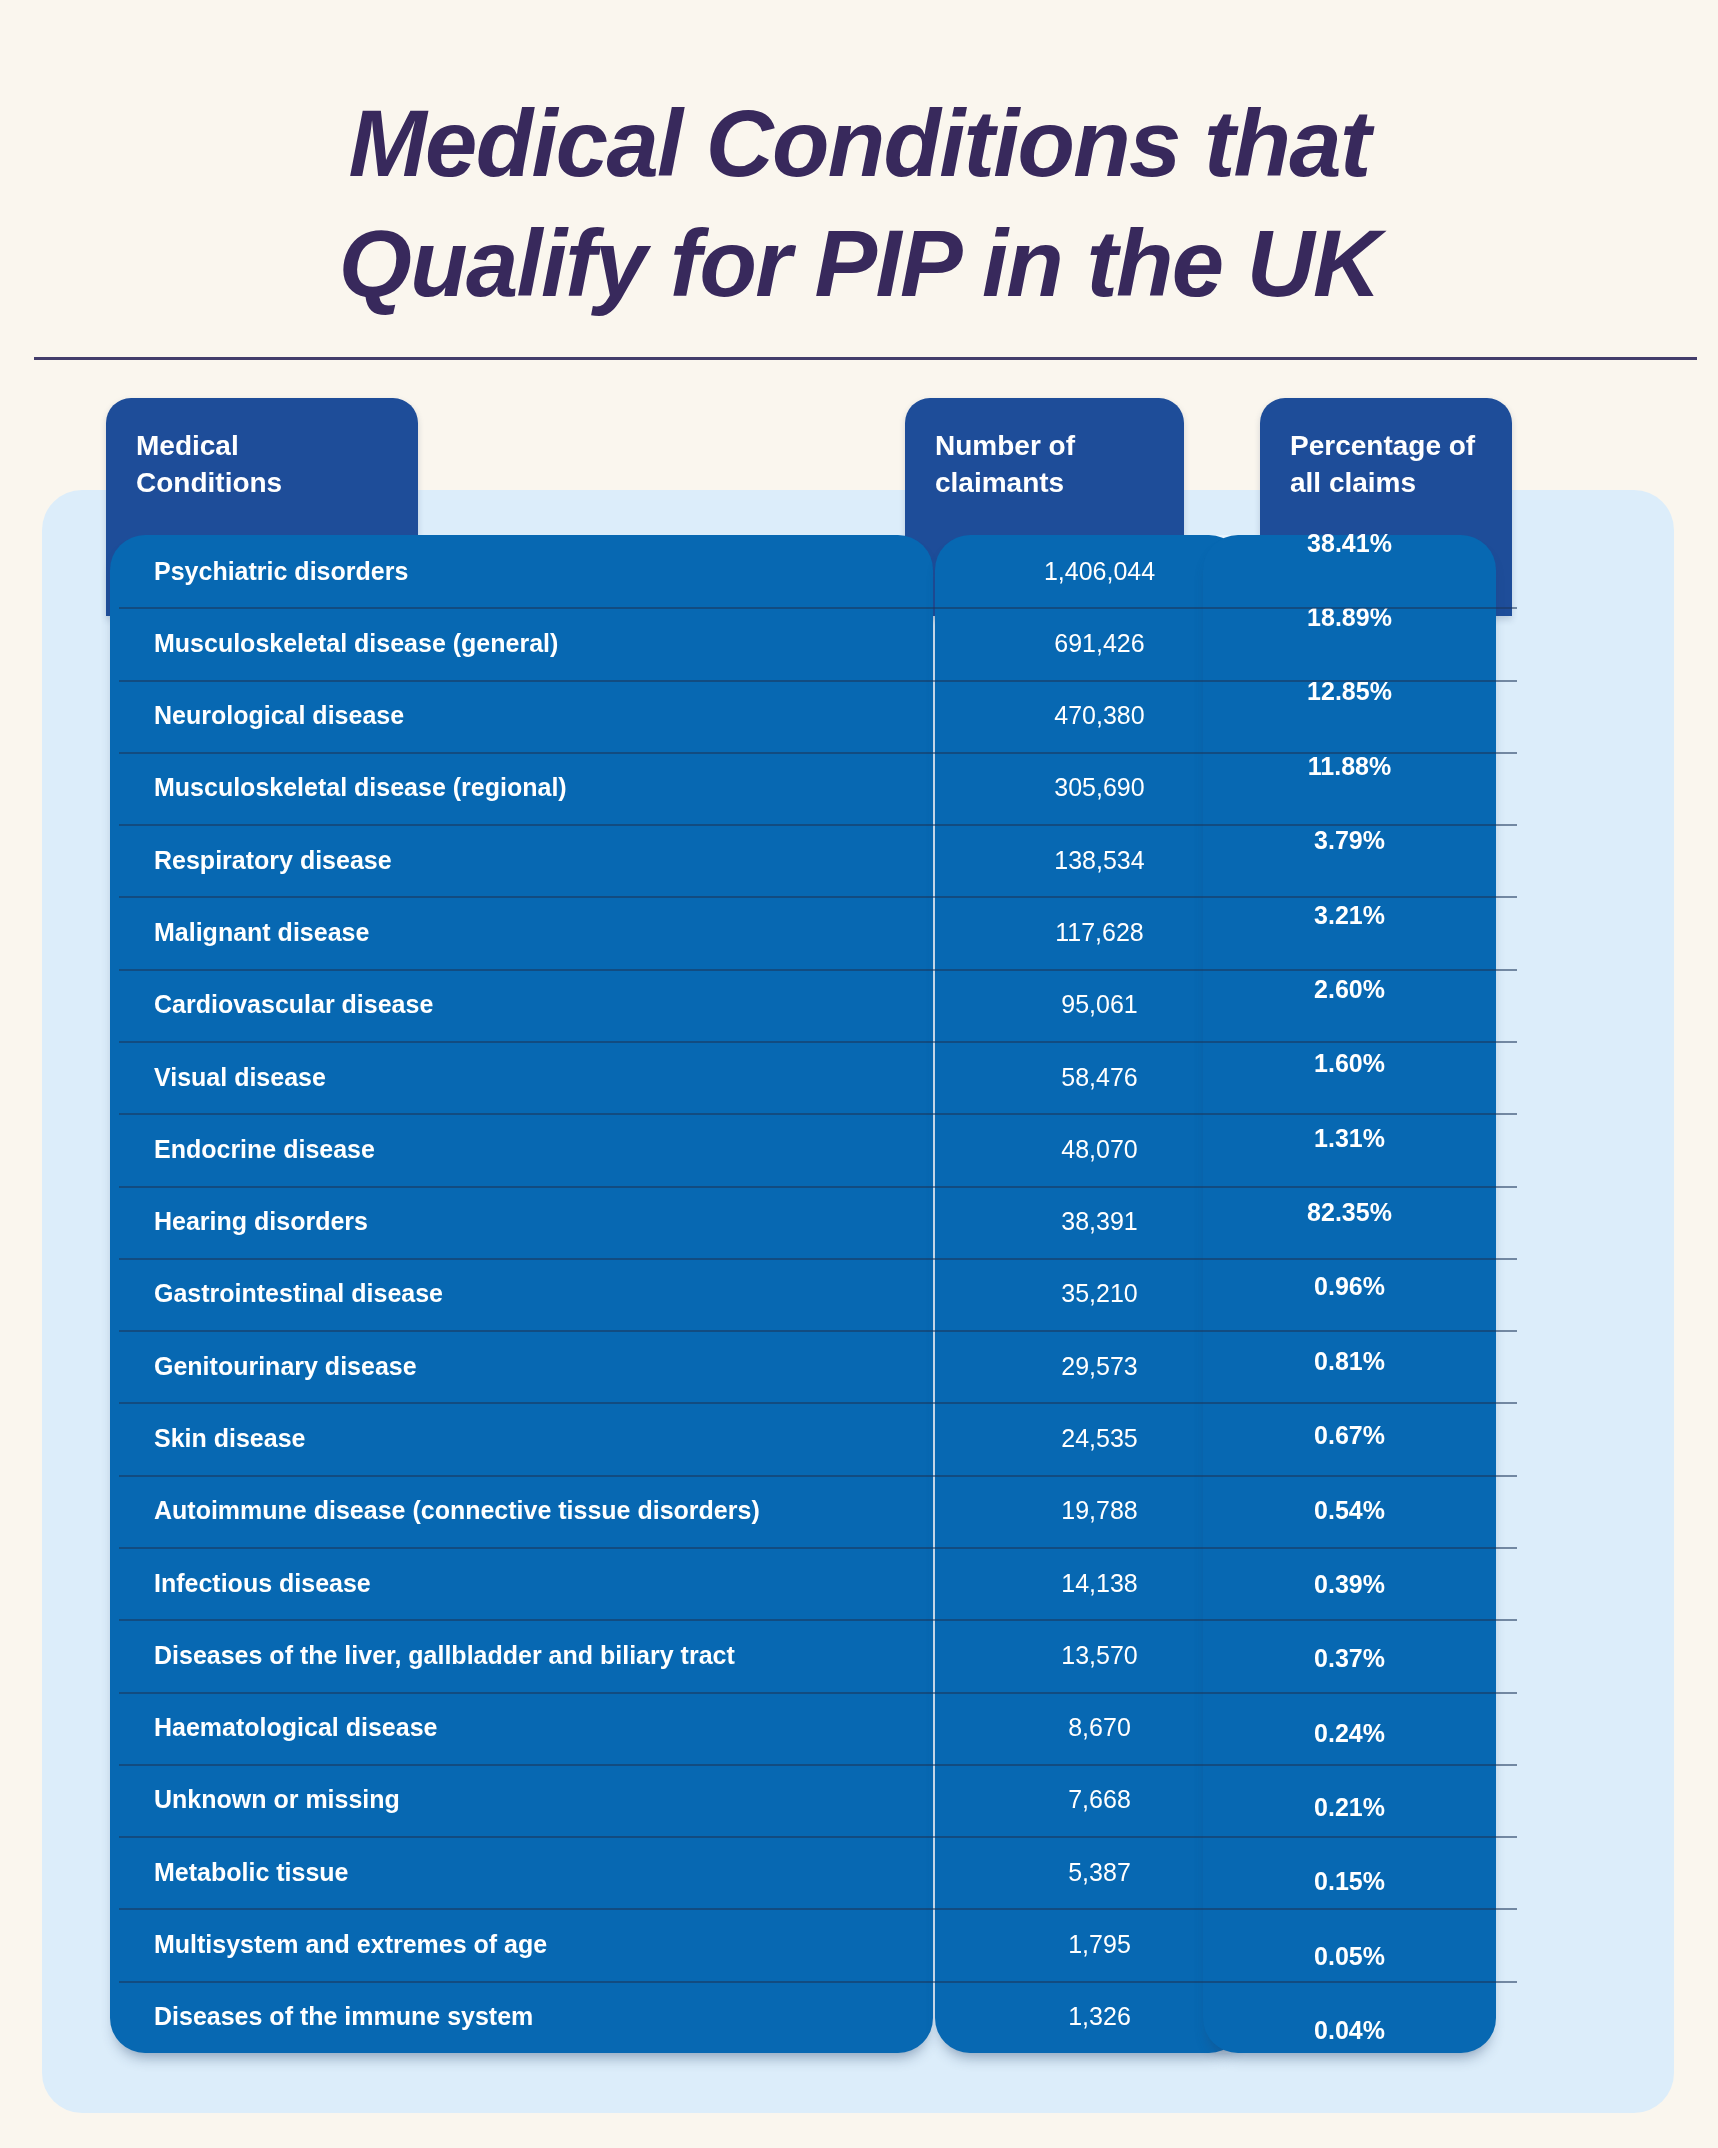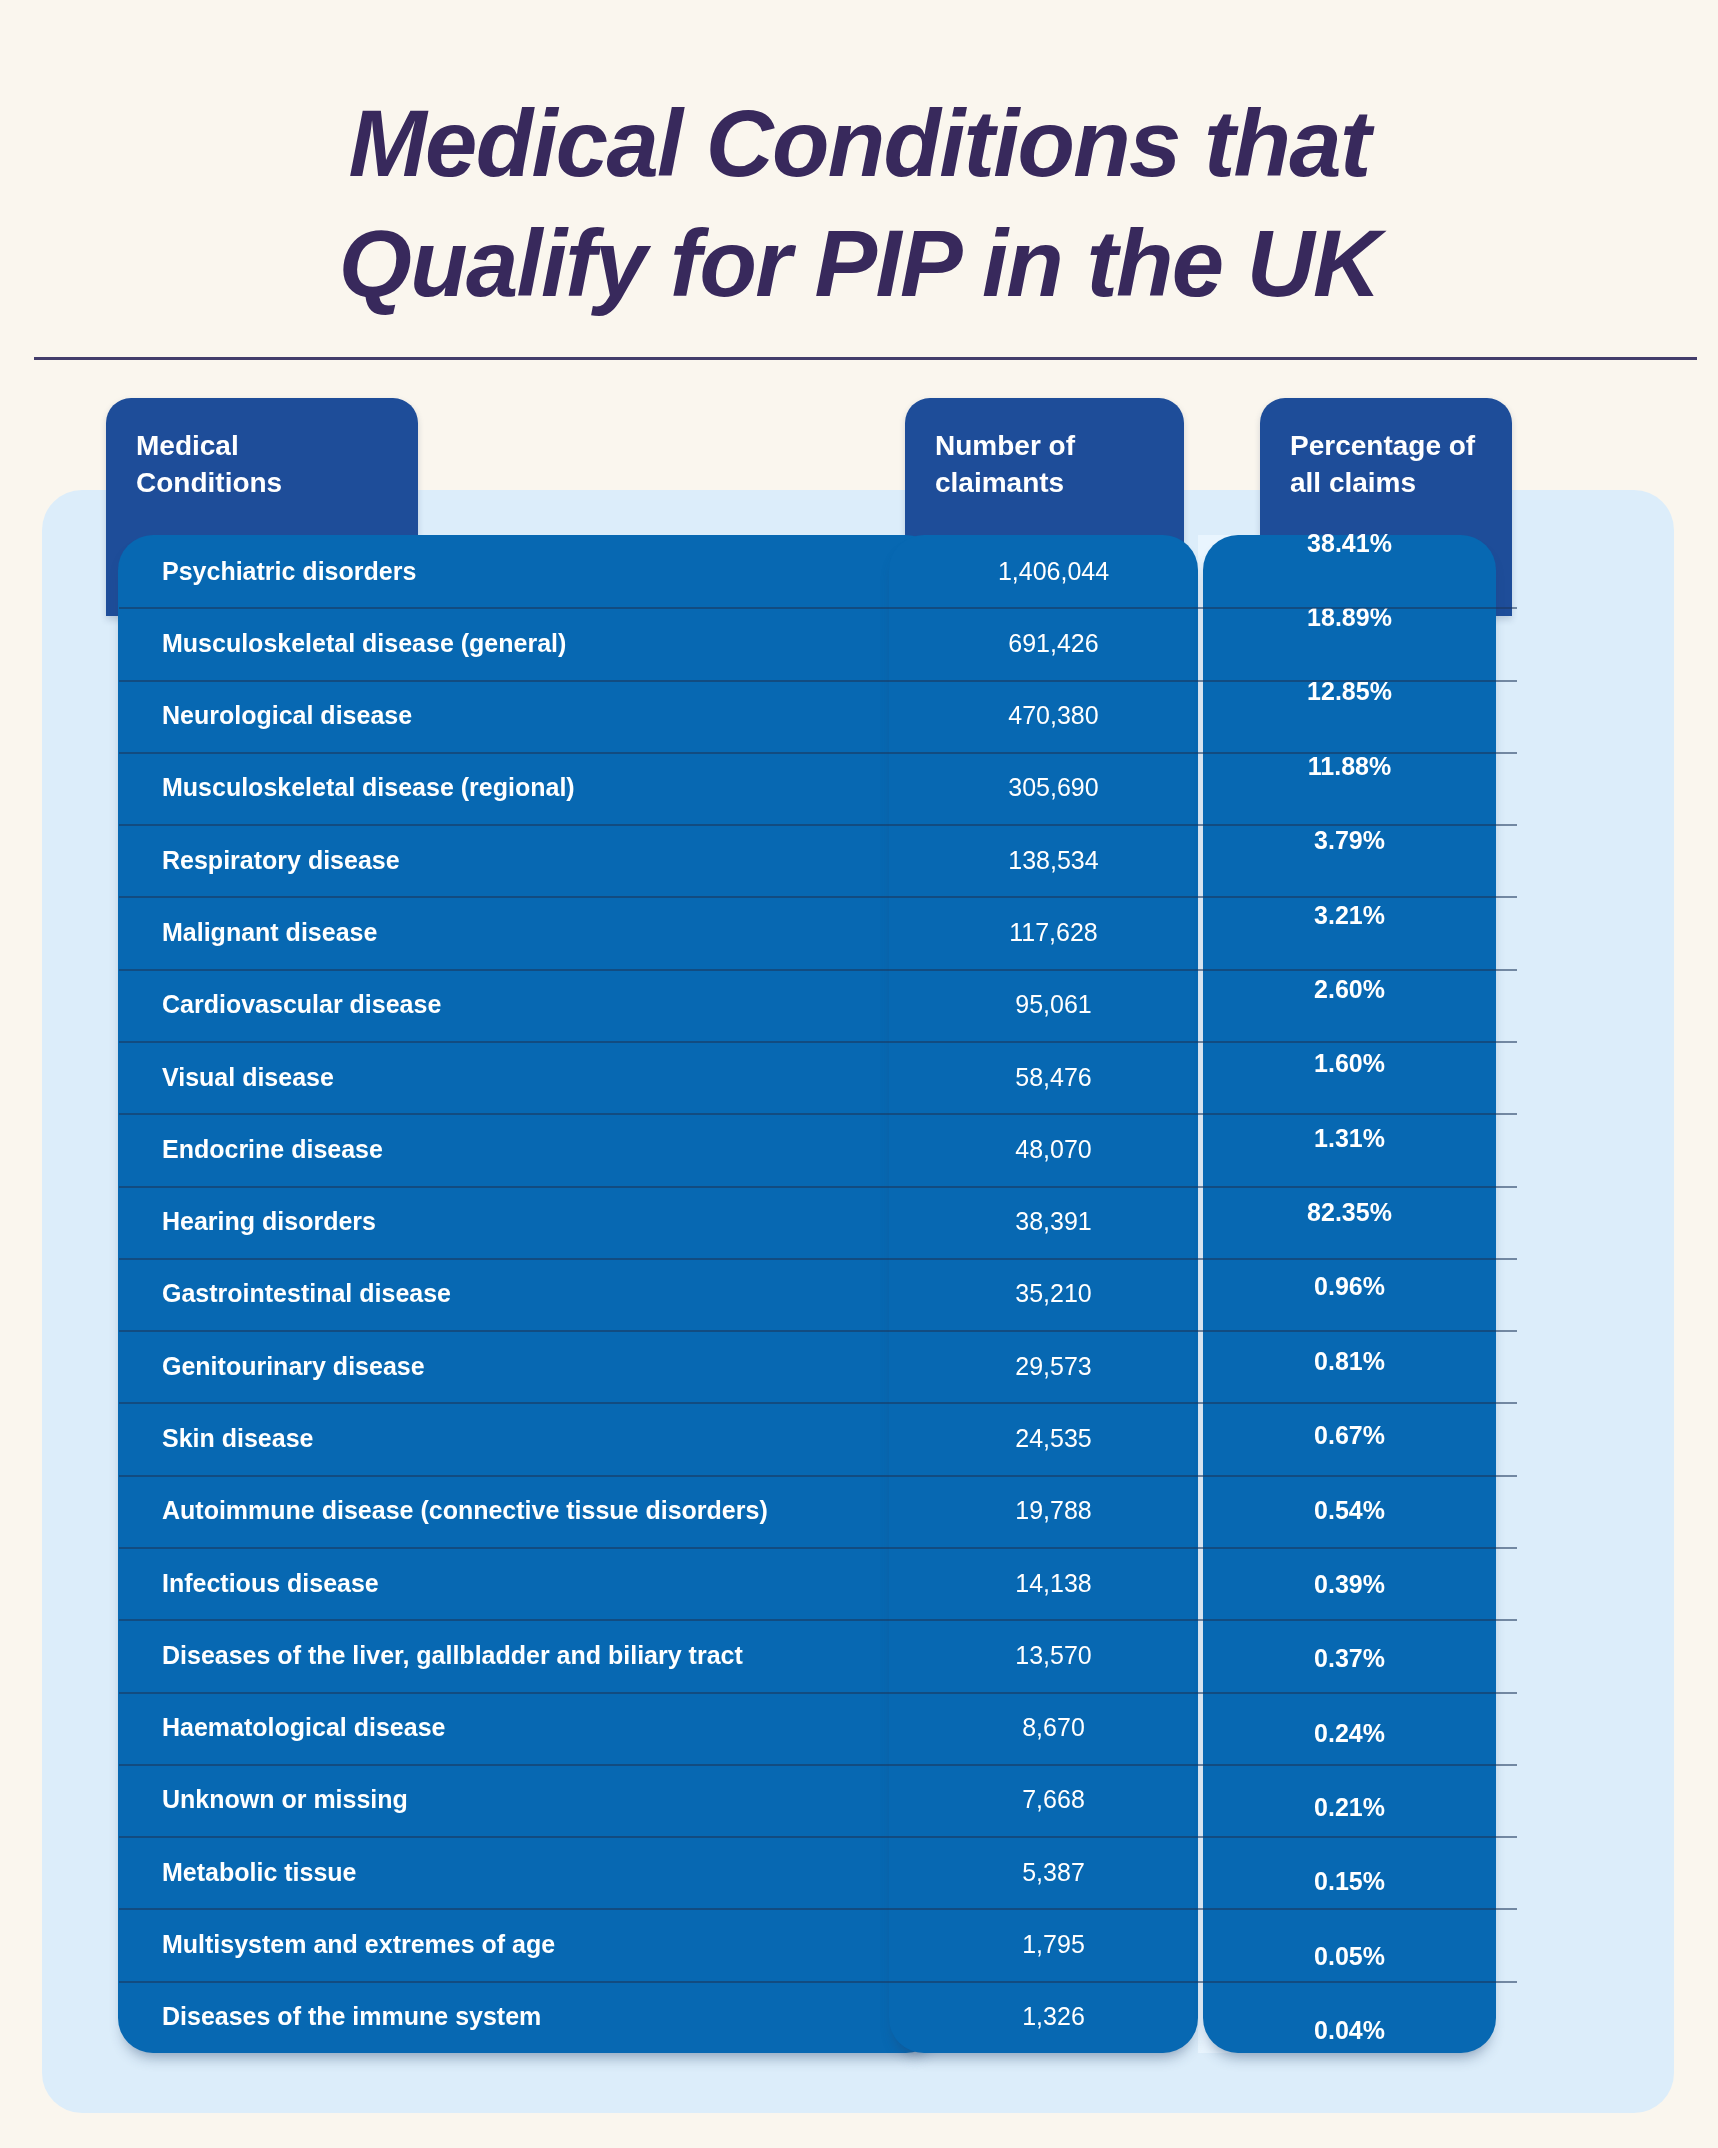--- a/index.html
+++ b/index.html
@@ -45,22 +45,22 @@
   .tab-3{left:1260px;width:252px;}
 
   .table{
     position:absolute;left:102px;top:535px;width:1430px;height:1518px;z-index:2;
   }
   .card{
     position:absolute;top:0;height:1518px;background:var(--card);
     border-radius:35px;display:flex;flex-direction:column;
     box-shadow:0 10px 13.4px -6.7px rgba(35,65,105,0.45);
   }
-  .card-conditions{left:16px;width:823px;}
-  .card-claimants{left:787px;width:309px;padding-left:20px;}
+  .card-conditions{left:8px;width:823px;}
+  .card-claimants{left:833px;width:309px;padding-left:20px;}
   .card-percentages{left:1101px;width:293px;gap:44px;}
   .gap-strip{
     position:absolute;top:0;height:1518px;background:var(--strip);
   }
   .strip-1{left:748px;width:39px;}
   .strip-2{left:1096px;width:41px;}
 
   .cell{
     flex:1 1 0;display:flex;align-items:center;
     color:var(--white);font-size:25px;font-weight:600;

